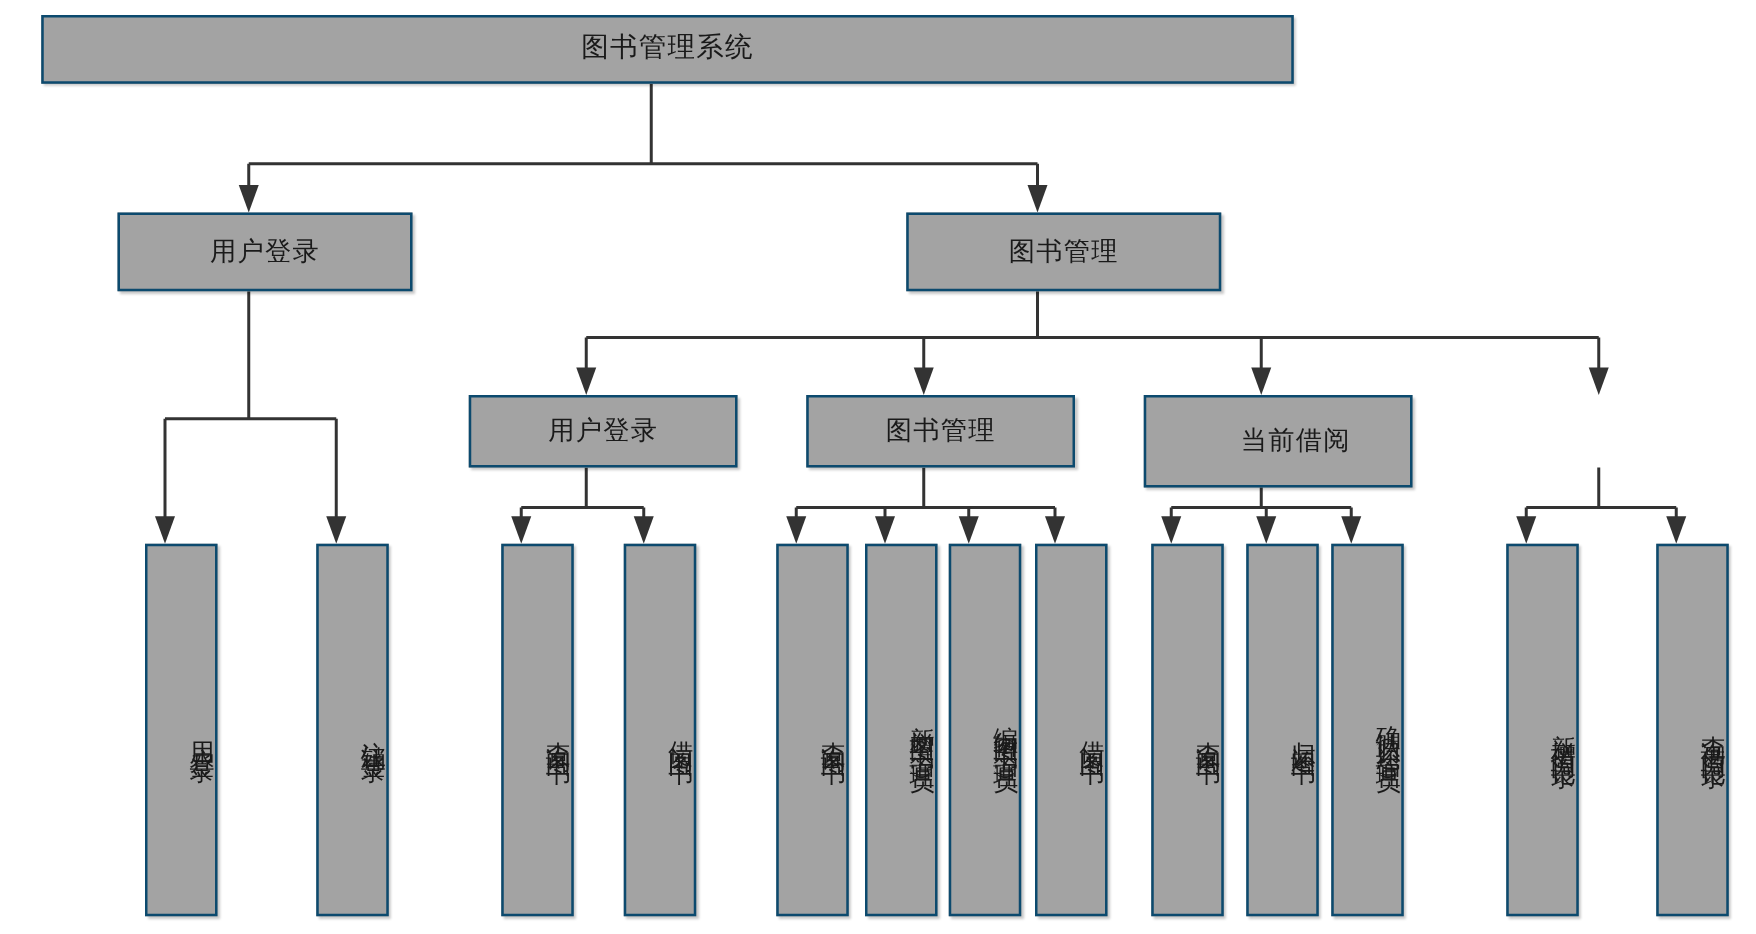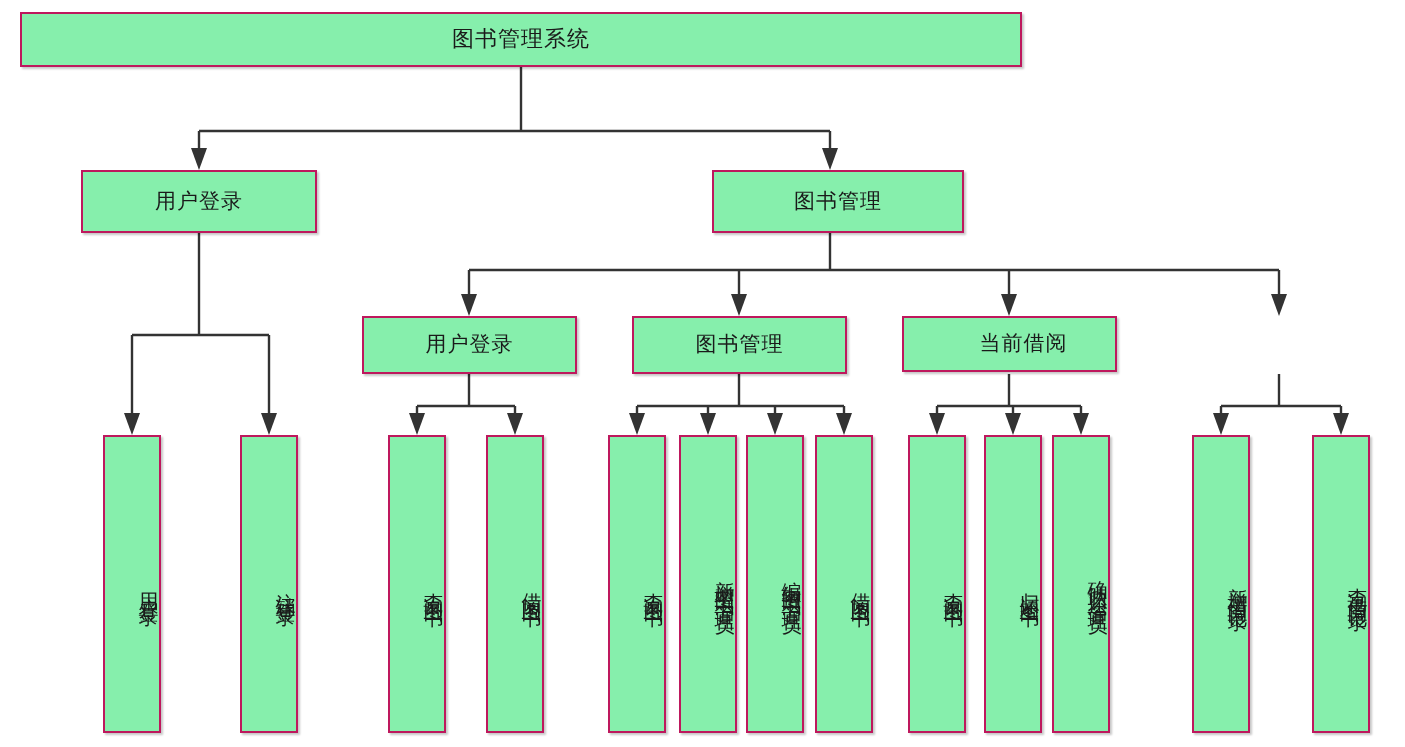--- a/index.html
+++ b/index.html
@@ -13,27 +13,28 @@
   #canvas {
     position: relative;
     width: 1405px;
     height: 747px;
     background: #ffffff;
     overflow: hidden;
   }
   .node {
     position: absolute;
     box-sizing: border-box;
-    background: #86efac;
-    border: 2px solid #be185d;
+    background: #a3a3a3;
+    border: 2px solid #0c4a6e;
     box-shadow: 2px 2px 2px rgba(0,0,0,0.22);
     display: flex;
     align-items: center;
     justify-content: center;
     color: #1a1a1a;
+    margin-left: 13px;
   }
   .node.horiz {
     font-size: 21px;
     letter-spacing: 1px;
     line-height: 1.1;
   }
   .node.vert {
     writing-mode: vertical-rl;
     text-orientation: upright;
     font-size: 20px;
@@ -154,21 +155,21 @@
   <div class="node horiz" style="left:712px; top:170px; width:252px; height:63px;">
     <span>图书管理</span>
   </div>
 
   <div class="node horiz" style="left:362px; top:316px; width:215px; height:58px;">
     <span>用户登录</span>
   </div>
   <div class="node horiz" style="left:632px; top:316px; width:215px; height:58px;">
     <span>图书管理</span>
   </div>
-  <div class="node horiz" style="left:902px; top:316px; width:215px; height:56px;padding-left:28px;">
+  <div class="node horiz" style="left:902px; top:316px; width:215px; height:74px;padding-left:28px;">
     <span>当前借阅</span>
   </div>
 
   <div class="node vert" style="left:103px; top:435px; width:58px; height:298px;">
     <span class="vtext">用户登录</span>
   </div>
   <div class="node vert" style="left:240px; top:435px; width:58px; height:298px;">
     <span class="vtext">注销登录</span>
   </div>
 

